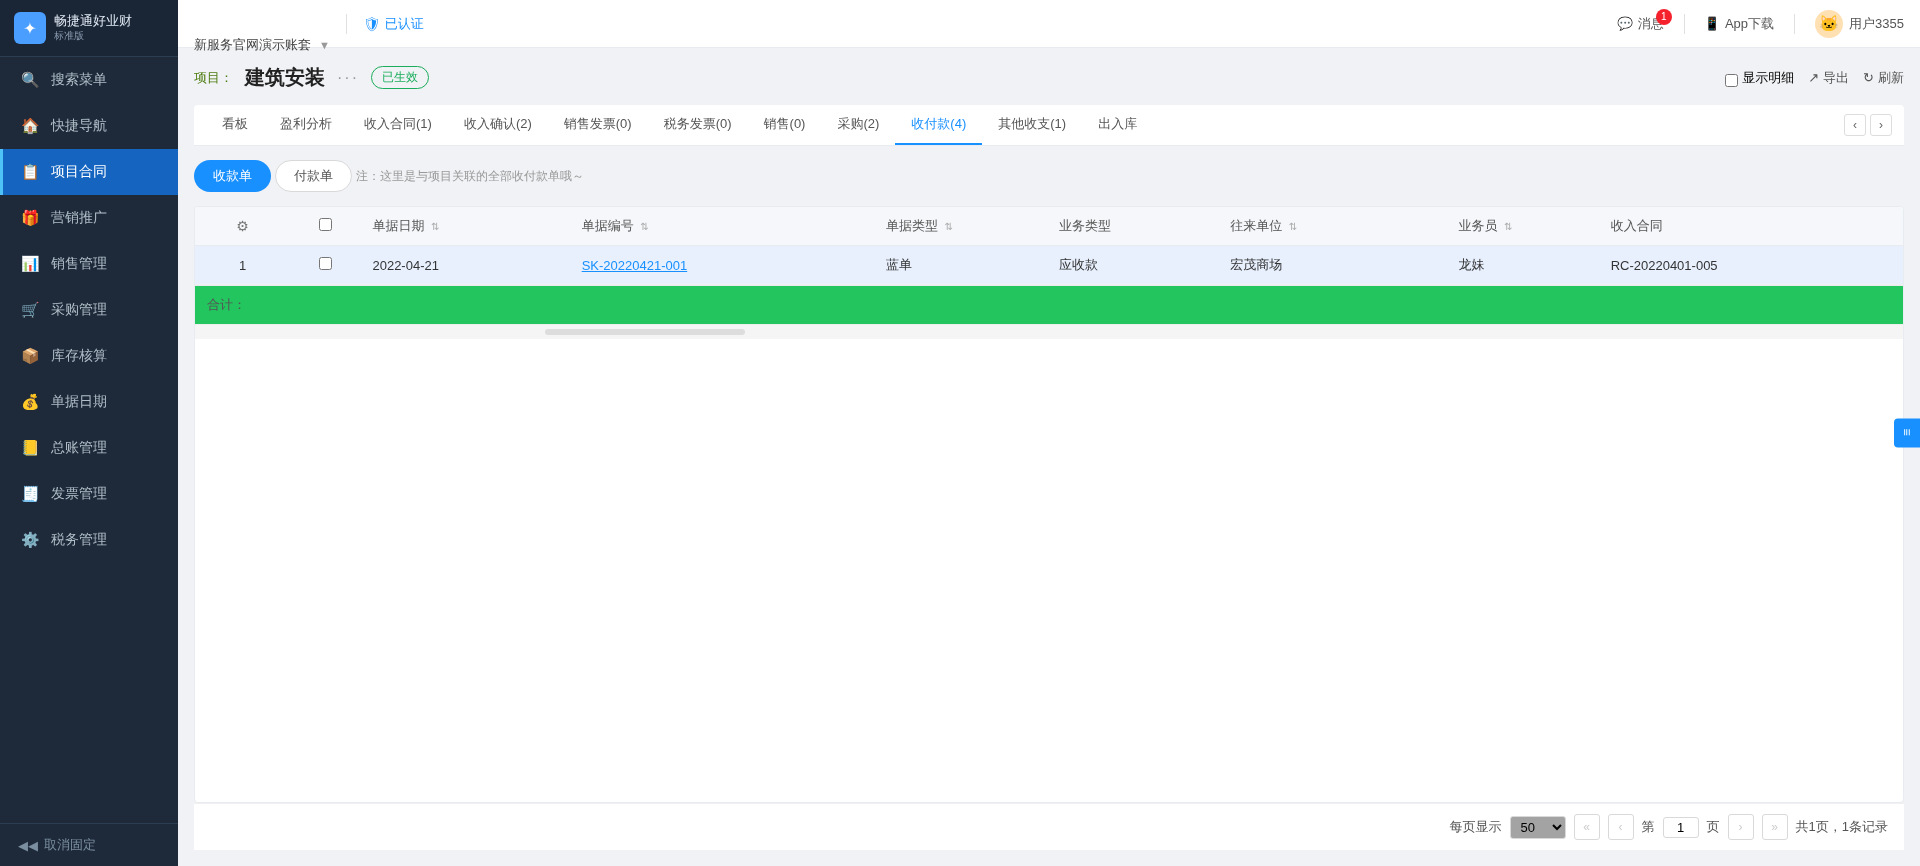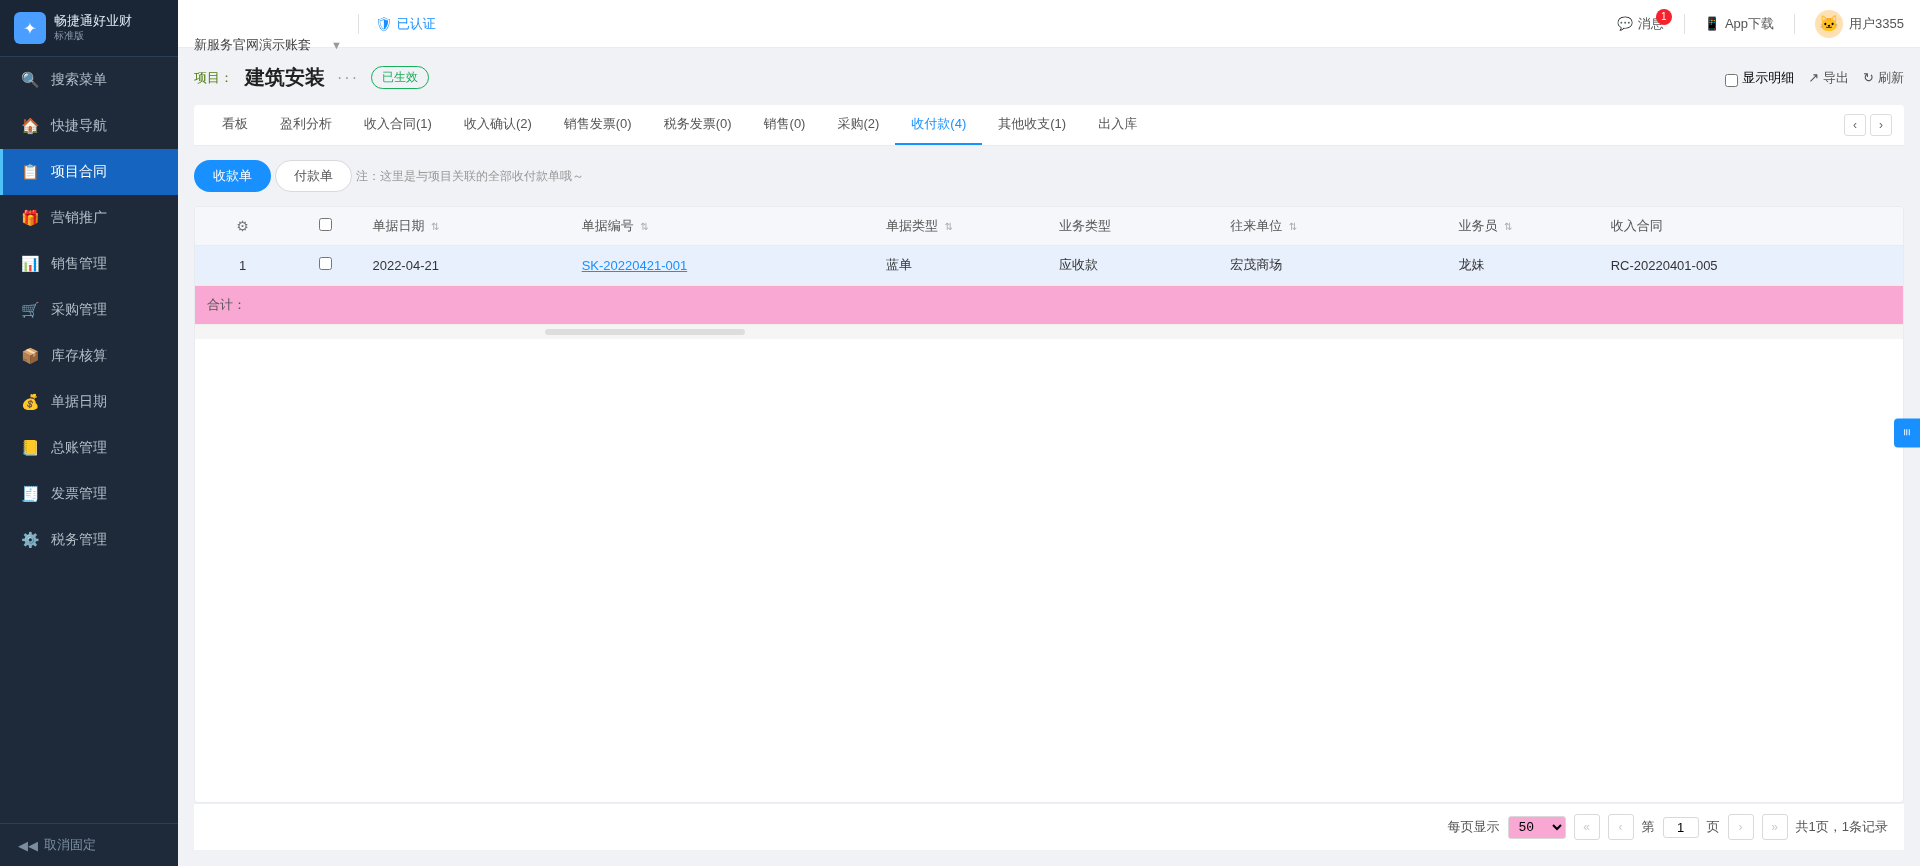--- a/index.html
+++ b/index.html
@@ -91,21 +91,21 @@
       border-bottom: 1px solid #e8ecf0;
       display: flex;
       align-items: center;
       padding: 0 16px;
       gap: 12px;
       flex-shrink: 0;
     }
     .topbar-account {
       display: flex;
       align-items: center;
-      gap: 20px;
+      gap: 8px;
       color: #444;
       font-size: 13px;
       margin-top: 43px;
     }
     .topbar-account .dropdown-icon { color: #999; font-size: 11px; }
     .topbar-divider { width: 1px; height: 20px; background: #e0e0e0; margin: 0 4px; }
     .topbar-certified {
       display: flex;
       align-items: center;
       gap: 4px;
@@ -372,21 +372,21 @@
     .col-unit { width: 120px; }
     .col-staff { width: 80px; }
     .col-contract { width: 160px; }
 
     
     .col-settings { width: 40px; text-align: center; }
     .settings-icon { cursor: pointer; color: #777; font-size: 14px; }
 
     
     .table-sum-row {
-      background: #f9a8d4;
+      background: #22c55e;
       border-top: 1px solid #e8ecf0;
       padding: 10px 12px;
       font-size: 13px;
       color: #555;
       display: flex;
       align-items: flex-end;
       gap: 8px;
     }
 
     
@@ -414,23 +414,22 @@
       font-size: 13px;
       color: #555;
       background: white;
       border-top: 1px solid #f0f0f0;
     }
     .page-select {
       border: 1px solid #d9d9d9;
       border-radius: 3px;
       padding: 2px 6px;
       font-size: 13px;
-      background: #f9a8d4;
-      cursor: pointer;
-      font-family: Liberation Mono, monospace;
+      background: #a3a3a3;
+      cursor: pointer;
     }
     .page-btn {
       width: 26px;
       height: 26px;
       border: 1px solid #d9d9d9;
       border-radius: 3px;
       display: flex;
       align-items: center;
       justify-content: center;
       cursor: pointer;

